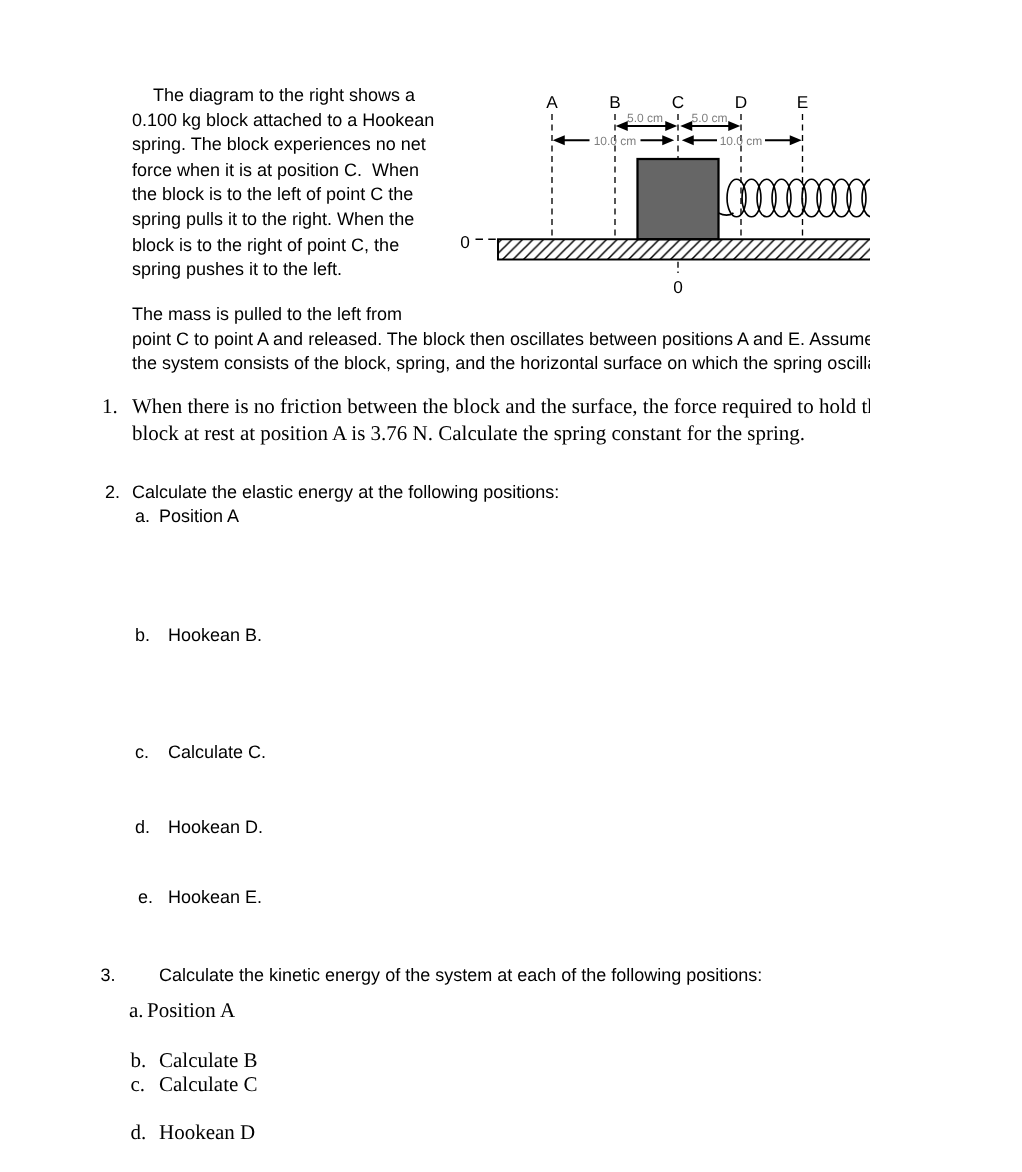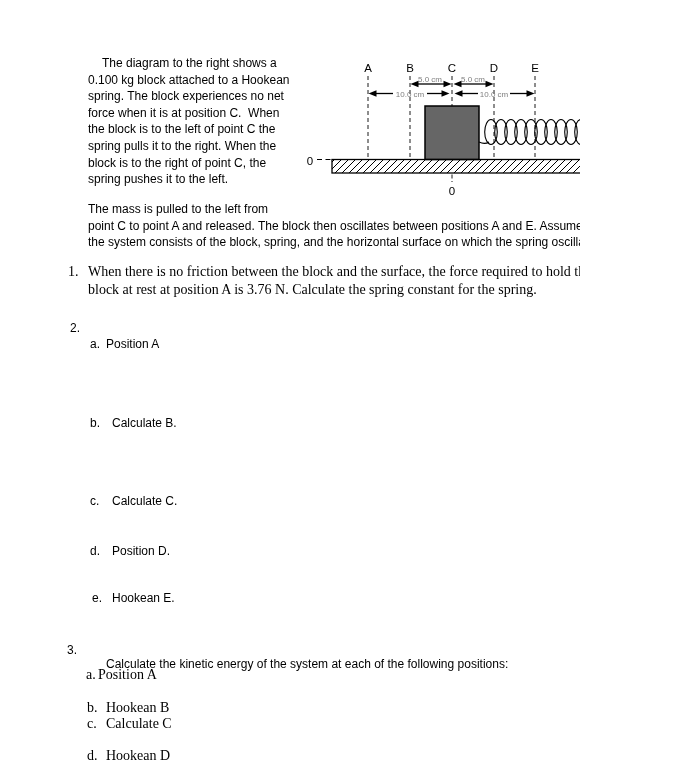--- a/index.html
+++ b/index.html
@@ -105,52 +105,53 @@
 
   <div class="abs sans prelines" style="left:88px;top:169px;">The mass is pulled to the left from
 point C to point A and released. The block then oscillates between positions A and E. Assume that
 the system consists of the block, spring, and the horizontal surface on which the spring oscillates.</div>
 
   <span class="qnum serif" style="left:68px;top:231px;">1.</span>
   <div class="abs serif prelines" style="left:88px;top:231px;">When there is no friction between the block and the surface, the force required to hold the
 block at rest at position A is 3.76 N. Calculate the spring constant for the spring.</div>
 
   <span class="qnum sans" style="left:70px;top:288px;">2.</span>
+  <div class="abs sans" style="left:88px;top:288px;">Calculate the elastic energy at the following positions:</div>
 
   <div class="q-item sans" style="left:90px;top:304px;">
     <span class="lbl" style="width:16px;">a.</span>
     <span>Position A</span>
   </div>
   <div class="q-item sans" style="left:90px;top:383px;">
     <span class="lbl" style="width:22px;">b.</span>
-    <span>Calculate B.</span>
+    <span>Hookean B.</span>
   </div>
   <div class="q-item sans" style="left:90px;top:461px;">
     <span class="lbl" style="width:22px;">c.</span>
     <span>Calculate C.</span>
   </div>
   <div class="q-item sans" style="left:90px;top:511px;">
     <span class="lbl" style="width:22px;">d.</span>
-    <span>Position D.</span>
+    <span>Hookean D.</span>
   </div>
   <div class="q-item sans" style="left:92px;top:558px;">
     <span class="lbl" style="width:20px;">e.</span>
     <span>Hookean E.</span>
   </div>
 
   <span class="qnum sans" style="left:67px;top:610px;">3.</span>
-  <div class="abs sans" style="left:106px;top:624px;">Calculate the kinetic energy of the system at each of the following positions:</div>
+  <div class="abs sans" style="left:106px;top:610px;">Calculate the kinetic energy of the system at each of the following positions:</div>
 
   <div class="q-item serif" style="left:86px;top:634px;">
     <span class="lbl" style="width:12px;">a.</span>
     <span>Position A</span>
   </div>
   <div class="q-item serif" style="left:87px;top:667px;">
     <span class="lbl" style="width:19px;">b.</span>
-    <span>Hookean B</span>
+    <span>Calculate B</span>
   </div>
   <div class="q-item serif" style="left:87px;top:683px;">
     <span class="lbl" style="width:19px;">c.</span>
     <span>Calculate C</span>
   </div>
   <div class="q-item serif" style="left:87px;top:715px;">
     <span class="lbl" style="width:19px;">d.</span>
     <span>Hookean D</span>
   </div>
   <div class="q-item serif" style="left:87px;top:747px;">

